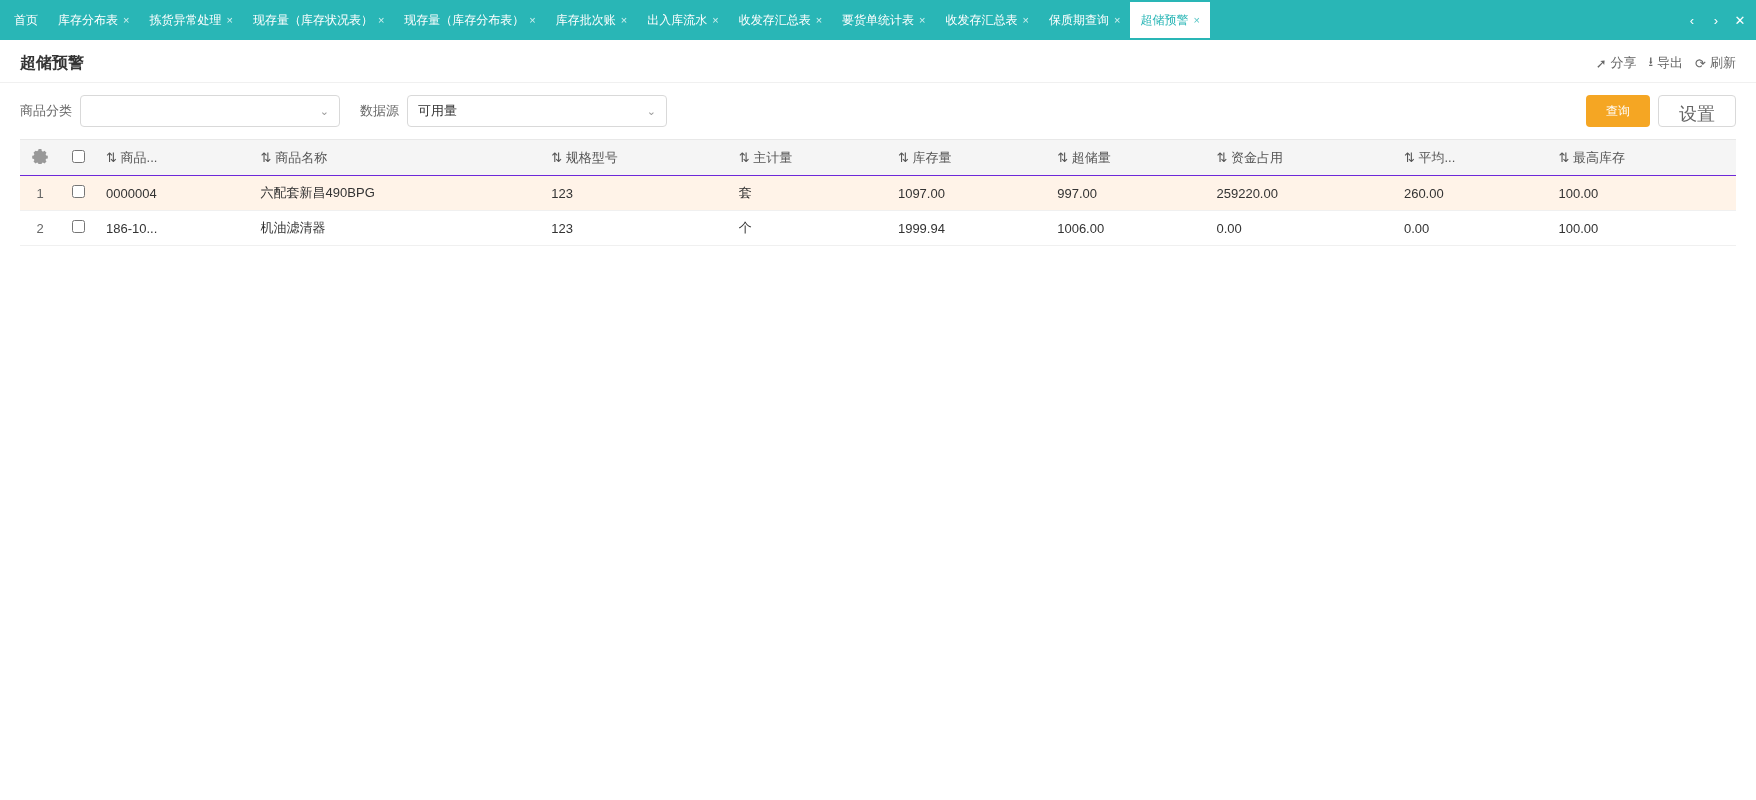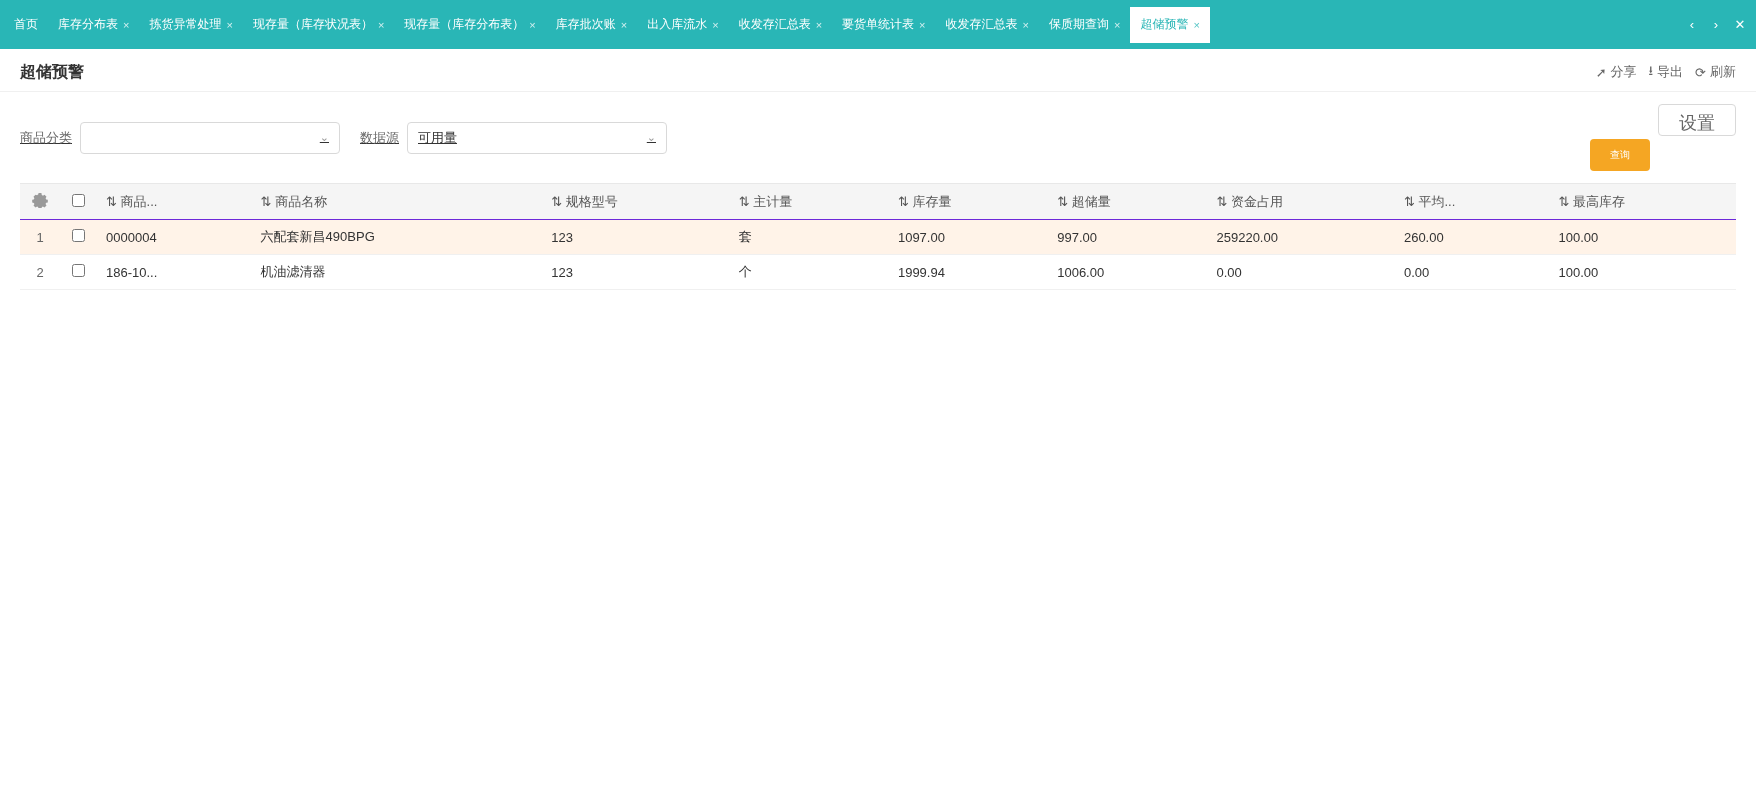--- a/index.html
+++ b/index.html
@@ -3,21 +3,21 @@
   <meta charset="utf-8">
   <style>
     * { margin: 0; padding: 0; box-sizing: border-box; }
     body { font-family: 'Microsoft YaHei', Arial, sans-serif; font-size: 13px; background: #fff; color: #333; overflow-x: hidden; }
 
     
     .top-nav {
       display: flex;
       align-items: center;
       background: #29b6b6;
-      height: 49px;
+      height: 40px;
       padding: 0 4px;
       overflow: hidden;
       white-space: nowrap;
     }
     .top-nav .nav-item {
       display: inline-flex;
       align-items: center;
       padding: 0 10px;
       height: 36px;
       color: #fff;
@@ -85,21 +85,20 @@
       display: flex;
       align-items: center;
       padding: 12px 20px;
       gap: 20px;
       flex-wrap: wrap;
     }
     .filter-item {
       display: flex;
       align-items: center;
       gap: 8px;
-      text-decoration: underline;
     }
     .filter-label {
       color: #666;
       font-size: 13px;
       white-space: nowrap;
     }
     .filter-select {
       display: flex;
       align-items: center;
       border: 1px solid #d9d9d9;
@@ -120,23 +119,22 @@
       display: flex;
       gap: 8px;
     }
     .btn-query {
       background: #f5a623;
       color: #fff;
       border: none;
       border-radius: 4px;
       padding: 6px 20px;
       cursor: pointer;
-      font-size: 10px;
+      font-size: 12px;
       height: 32px;
-      margin-top: 35px;
     }
     .btn-settings {
       background: #fff;
       color: #666;
       border: 1px solid #d9d9d9;
       border-radius: 4px;
       padding: 6px 20px;
       cursor: pointer;
       font-size: 18px;
       height: 32px;

